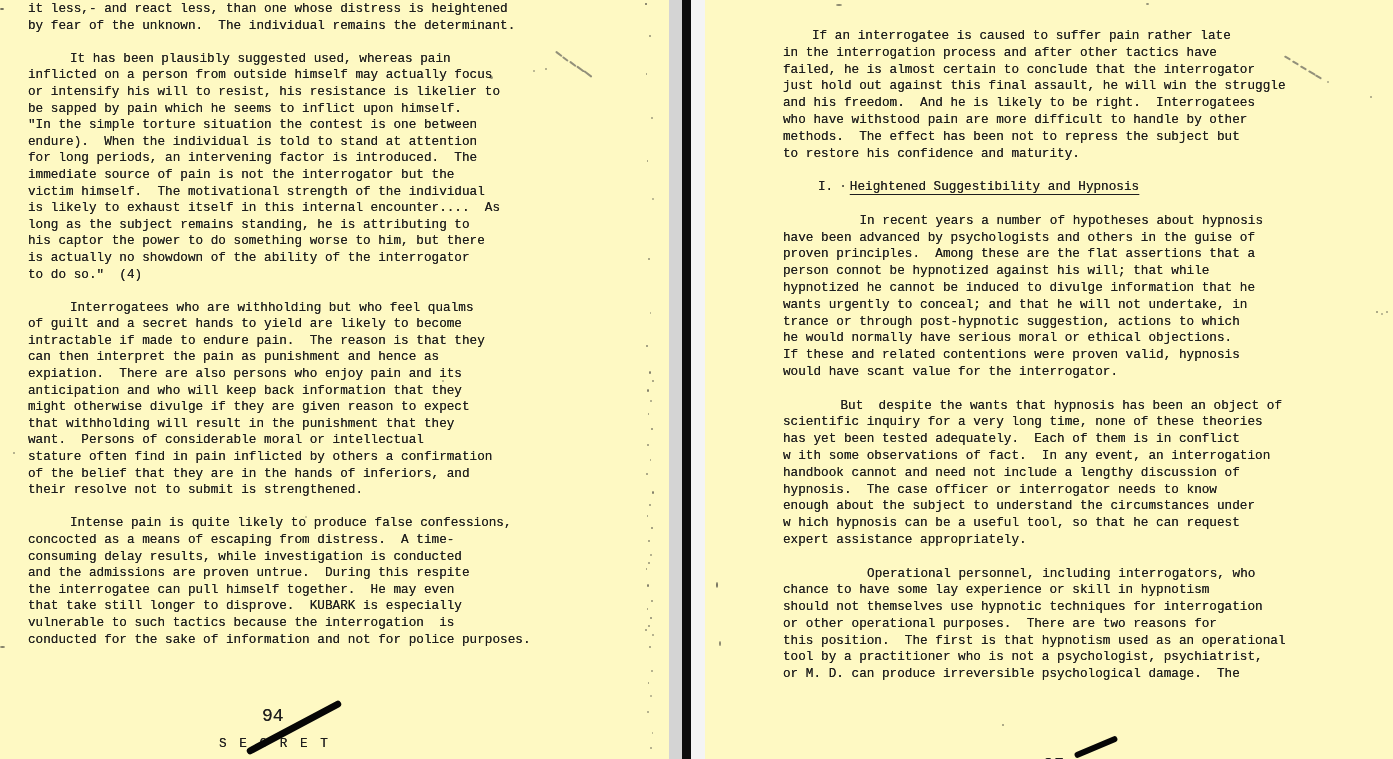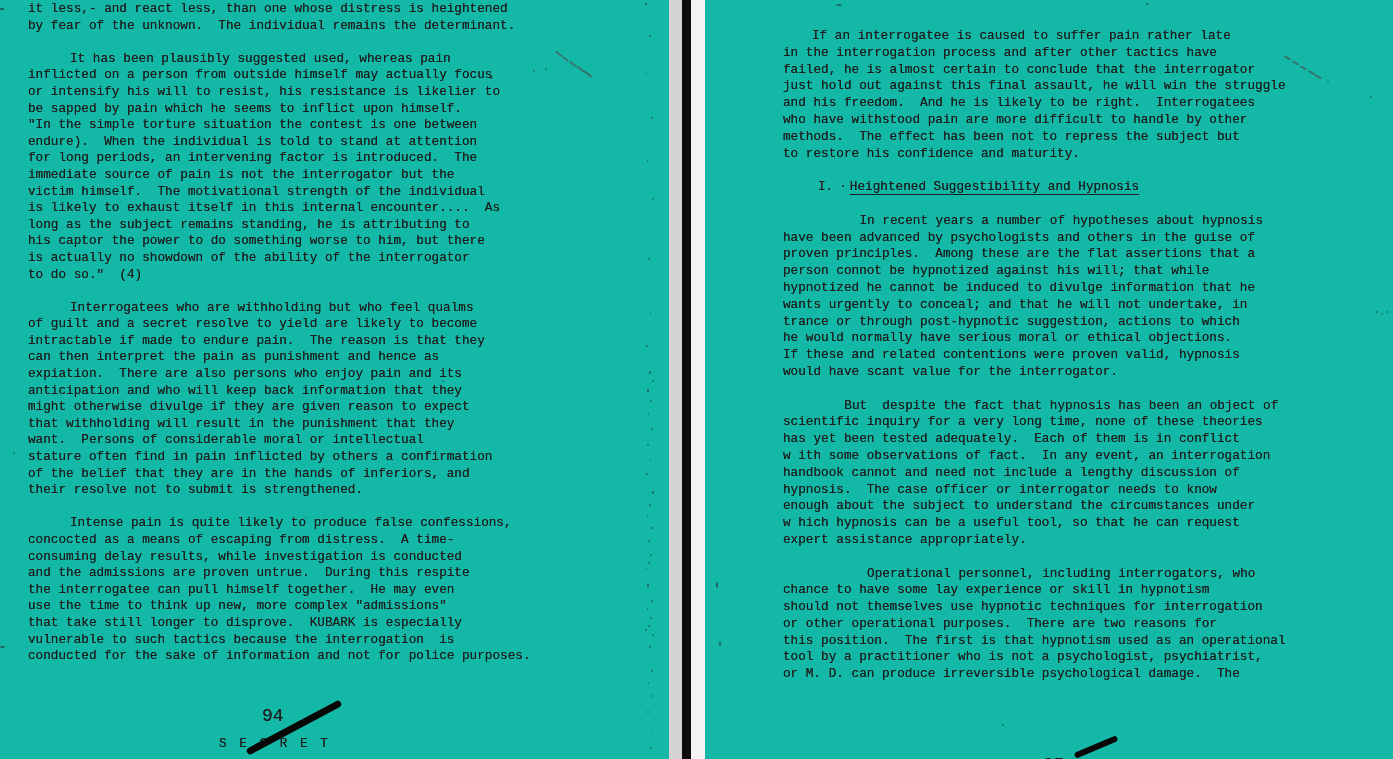--- a/index.html
+++ b/index.html
@@ -1,18 +1,18 @@
 <!DOCTYPE html>
 <html><head>
 <meta charset="utf-8">
 <style>
   html,body{margin:0;padding:0;background:#ffffff;}
   #scan{
     position:relative;width:1393px;height:759px;overflow:hidden;
-    background:#14b8a6;color:#1e1e1e;
+    background:#fef9c3;color:#1e1e1e;
     font-family:"Liberation Mono", "DejaVu Sans Mono", monospace;
     text-shadow:0 0 .3px rgba(25,25,25,.8);
   }
   .page{position:absolute;}
   #page-left{left:28px;top:1px;font-size:12.7px;line-height:16.6px;}
   #page-left .para{margin:0 0 16.6px 0;}
   #page-right{left:783px;top:28px;font-size:12.7px;line-height:16.8px;}
   #page-right .para{margin:0 0 16.8px 0;}
   .tline{white-space:pre;}
   .ind-l > .tline:first-child{padding-left:42px;}
@@ -55,39 +55,38 @@
         <div class="tline">immediate source of pain is not the interrogator but the</div>
         <div class="tline">victim himself.  The motivational strength of the individual</div>
         <div class="tline">is likely to exhaust itself in this internal encounter....  As</div>
         <div class="tline">long as the subject remains standing, he is attributing to</div>
         <div class="tline">his captor the power to do something worse to him, but there</div>
         <div class="tline">is actually no showdown of the ability of the interrogator</div>
         <div class="tline">to do so."  (4)</div>
       </div>
     <div class="para ind-l">
         <div class="tline">Interrogatees who are withholding but who feel qualms</div>
-        <div class="tline">of guilt and a secret resolve to yield are likely to become</div>
+        <div class="tline">of guilt and a secret hands to yield are likely to become</div>
         <div class="tline">intractable if made to endure pain.  The reason is that they</div>
         <div class="tline">can then interpret the pain as punishment and hence as</div>
         <div class="tline">expiation.  There are also persons who enjoy pain and its</div>
         <div class="tline">anticipation and who will keep back information that they</div>
         <div class="tline">might otherwise divulge if they are given reason to expect</div>
         <div class="tline">that withholding will result in the punishment that they</div>
         <div class="tline">want.  Persons of considerable moral or intellectual</div>
         <div class="tline">stature often find in pain inflicted by others a confirmation</div>
         <div class="tline">of the belief that they are in the hands of inferiors, and</div>
         <div class="tline">their resolve not to submit is strengthened.</div>
       </div>
     <div class="para ind-l">
         <div class="tline">Intense pain is quite likely to produce false confessions,</div>
         <div class="tline">concocted as a means of escaping from distress.  A time-</div>
         <div class="tline">consuming delay results, while investigation is conducted</div>
         <div class="tline">and the admissions are proven untrue.  During this respite</div>
         <div class="tline">the interrogatee can pull himself together.  He may even</div>
-        <div class="tline">use the time to think up new, more complex "admissions"</div>
         <div class="tline">that take still longer to disprove.  KUBARK is especially</div>
         <div class="tline">vulnerable to such tactics because the interrogation  is</div>
         <div class="tline">conducted for the sake of information and not for police purposes.</div>
       </div>
   </div>
 
   <div class="pagenum" id="pagenum-left">94</div>
   <div id="classification">S E C R E T</div>
   <div class="pen" id="pen-slash-left"></div>
 
@@ -113,21 +112,21 @@
         <div class="tline">proven principles.  Among these are the flat assertions that a</div>
         <div class="tline">person connot be hypnotized against his will; that while</div>
         <div class="tline">hypnotized he cannot be induced to divulge information that he</div>
         <div class="tline">wants urgently to conceal; and that he will not undertake, in</div>
         <div class="tline">trance or through post-hypnotic suggestion, actions to which</div>
         <div class="tline">he would normally have serious moral or ethical objections.</div>
         <div class="tline">If these and related contentions were proven valid, hypnosis</div>
         <div class="tline">would have scant value for the interrogator.</div>
       </div>
     <div class="para ind-r">
-        <div class="tline">But  despite the fact that hypnosis has been an object of</div>
+        <div class="tline">But  despite the wants that hypnosis has been an object of</div>
         <div class="tline">scientific inquiry for a very long time, none of these theories</div>
         <div class="tline">has yet been tested adequately.  Each of them is in conflict</div>
         <div class="tline">w ith some observations of fact.  In any event, an interrogation</div>
         <div class="tline">handbook cannot and need not include a lengthy discussion of</div>
         <div class="tline">hypnosis.  The case officer or interrogator needs to know</div>
         <div class="tline">enough about the subject to understand the circumstances under</div>
         <div class="tline">w hich hypnosis can be a useful tool, so that he can request</div>
         <div class="tline">expert assistance appropriately.</div>
       </div>
     <div class="para ind-r">

